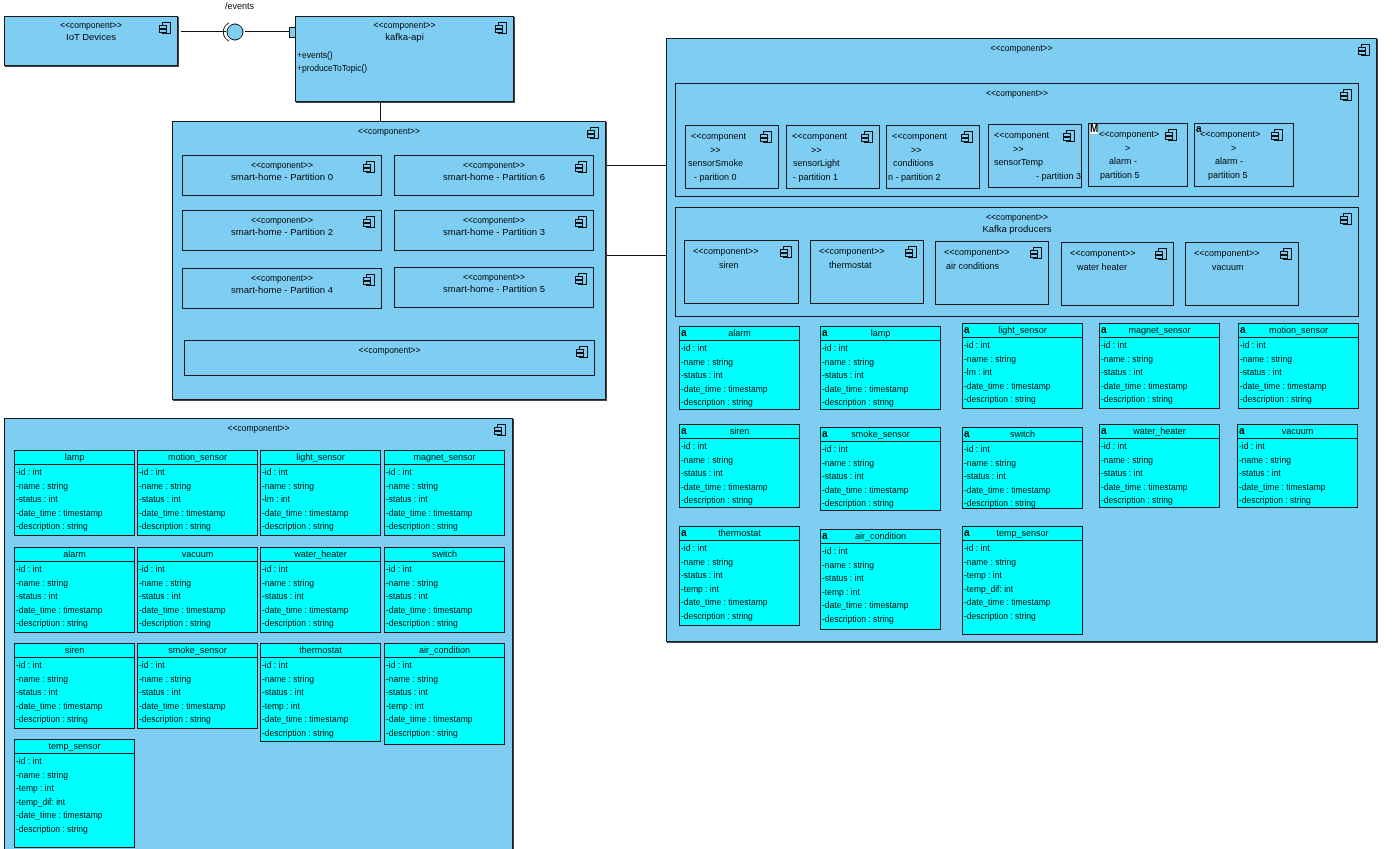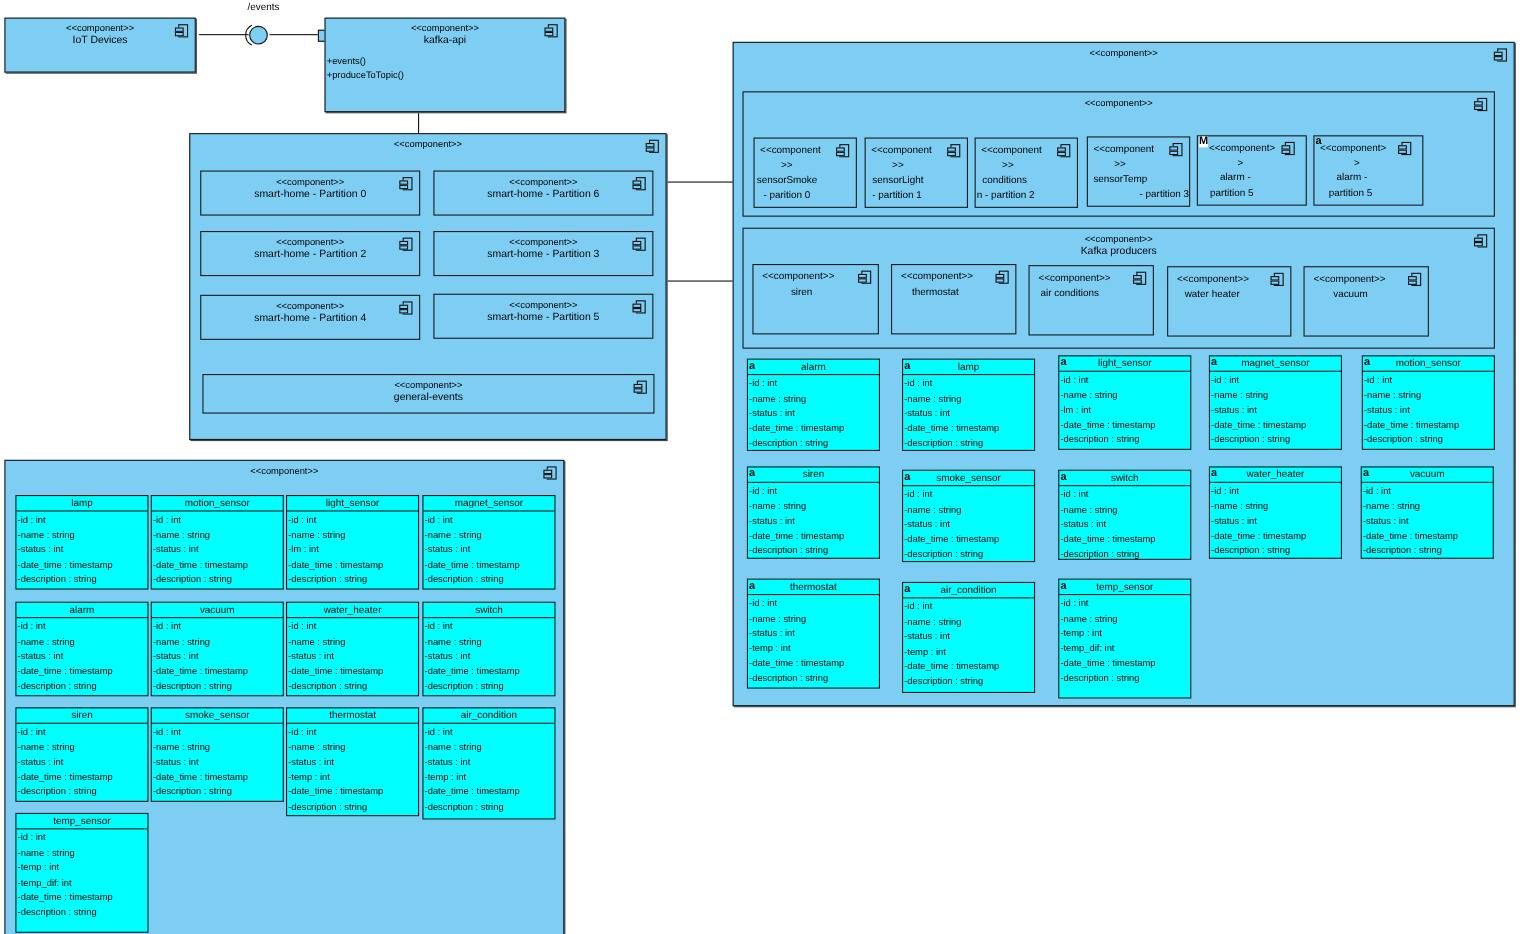--- a/index.html
+++ b/index.html
@@ -84,21 +84,20 @@
   <div class="cname">smart-home - Partition 4</div>
   <span class="cicon" style="right:6px;top:5px;"></span>
 </div>
 <div class="abs comp" style="left:394px;top:267px;width:200px;height:41px;">
   <div class="stereo" style="margin-top:4px;">&lt;&lt;component&gt;&gt;</div>
   <div class="cname">smart-home - Partition 5</div>
   <span class="cicon" style="right:6px;top:5px;"></span>
 </div>
 <div class="abs comp" style="left:184px;top:340px;width:411px;height:36px;">
   <div class="stereo" style="margin-top:4px;">&lt;&lt;component&gt;&gt;</div>
-  <div class="cname">general-events</div>
   <span class="cicon" style="right:6px;top:5px;"></span>
 </div>
 
 <div class="line" style="left:607px;top:165px;width:70px;height:1px;"></div>
 <div class="line" style="left:607px;top:255px;width:70px;height:1px;"></div>
 
 <div class="abs comp outer" style="left:666px;top:38px;width:711px;height:604px;">
   <div class="stereo" style="margin-top:4px;">&lt;&lt;component&gt;&gt;</div>
   <span class="cicon" style="right:6px;top:5px;"></span>
 </div>

